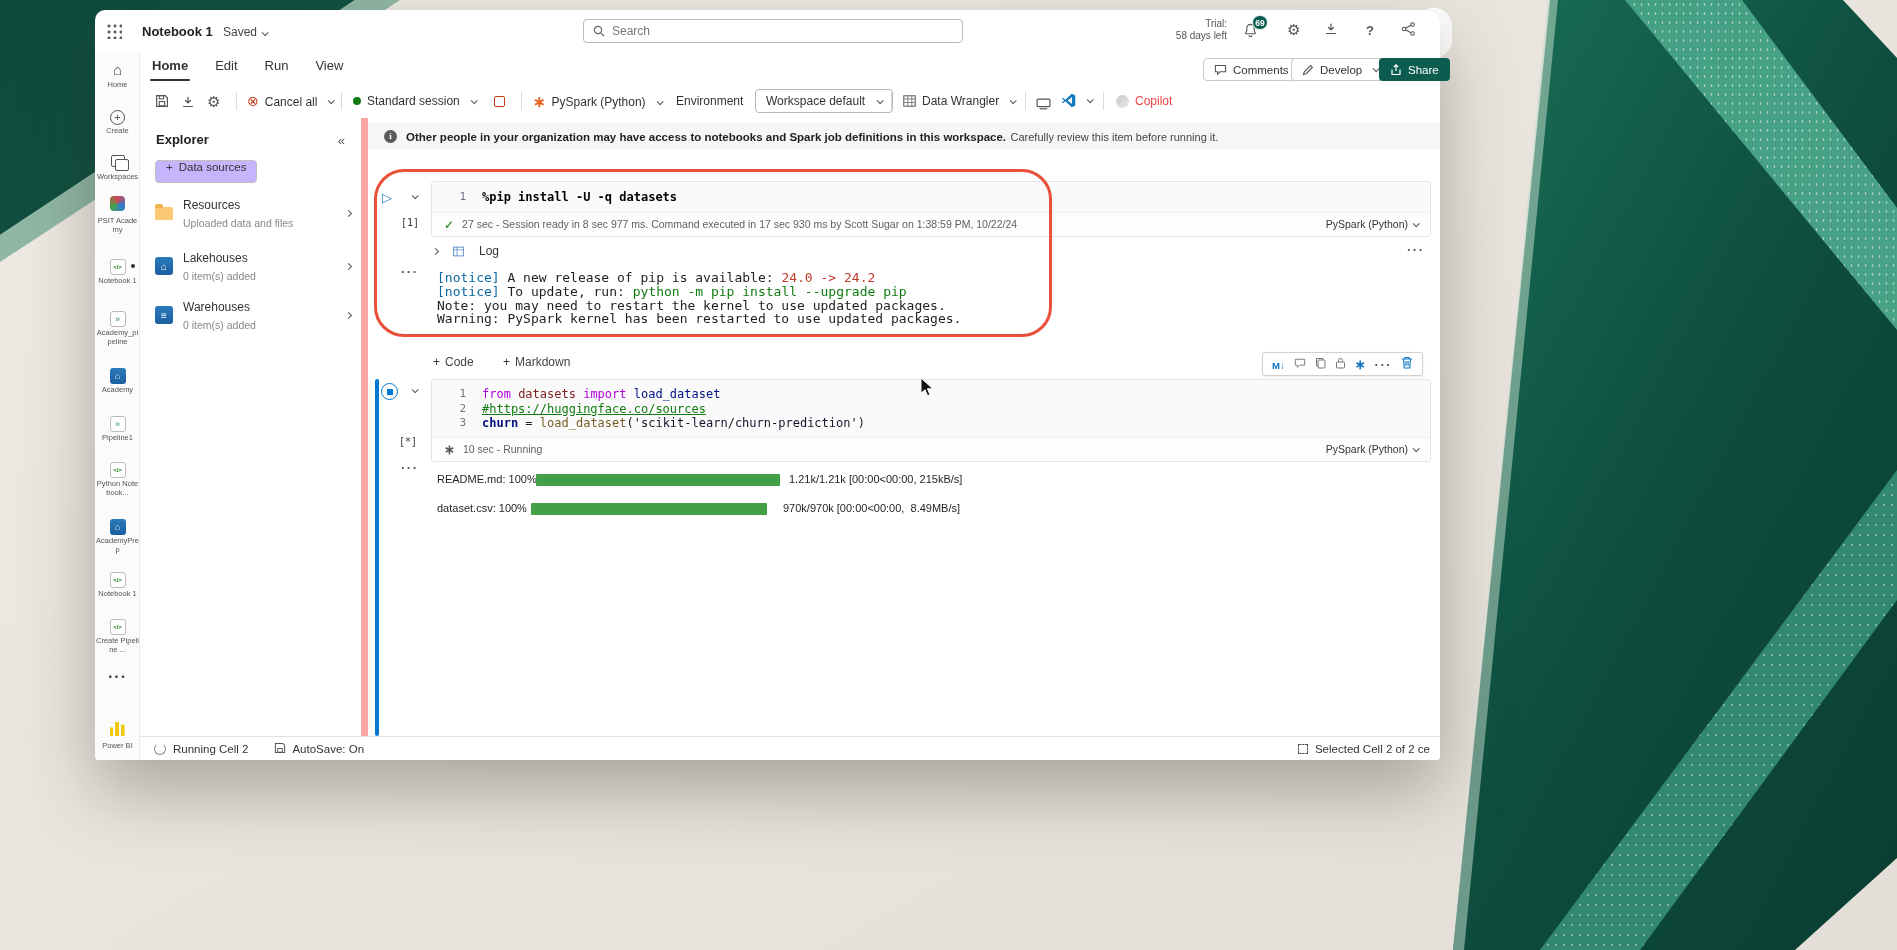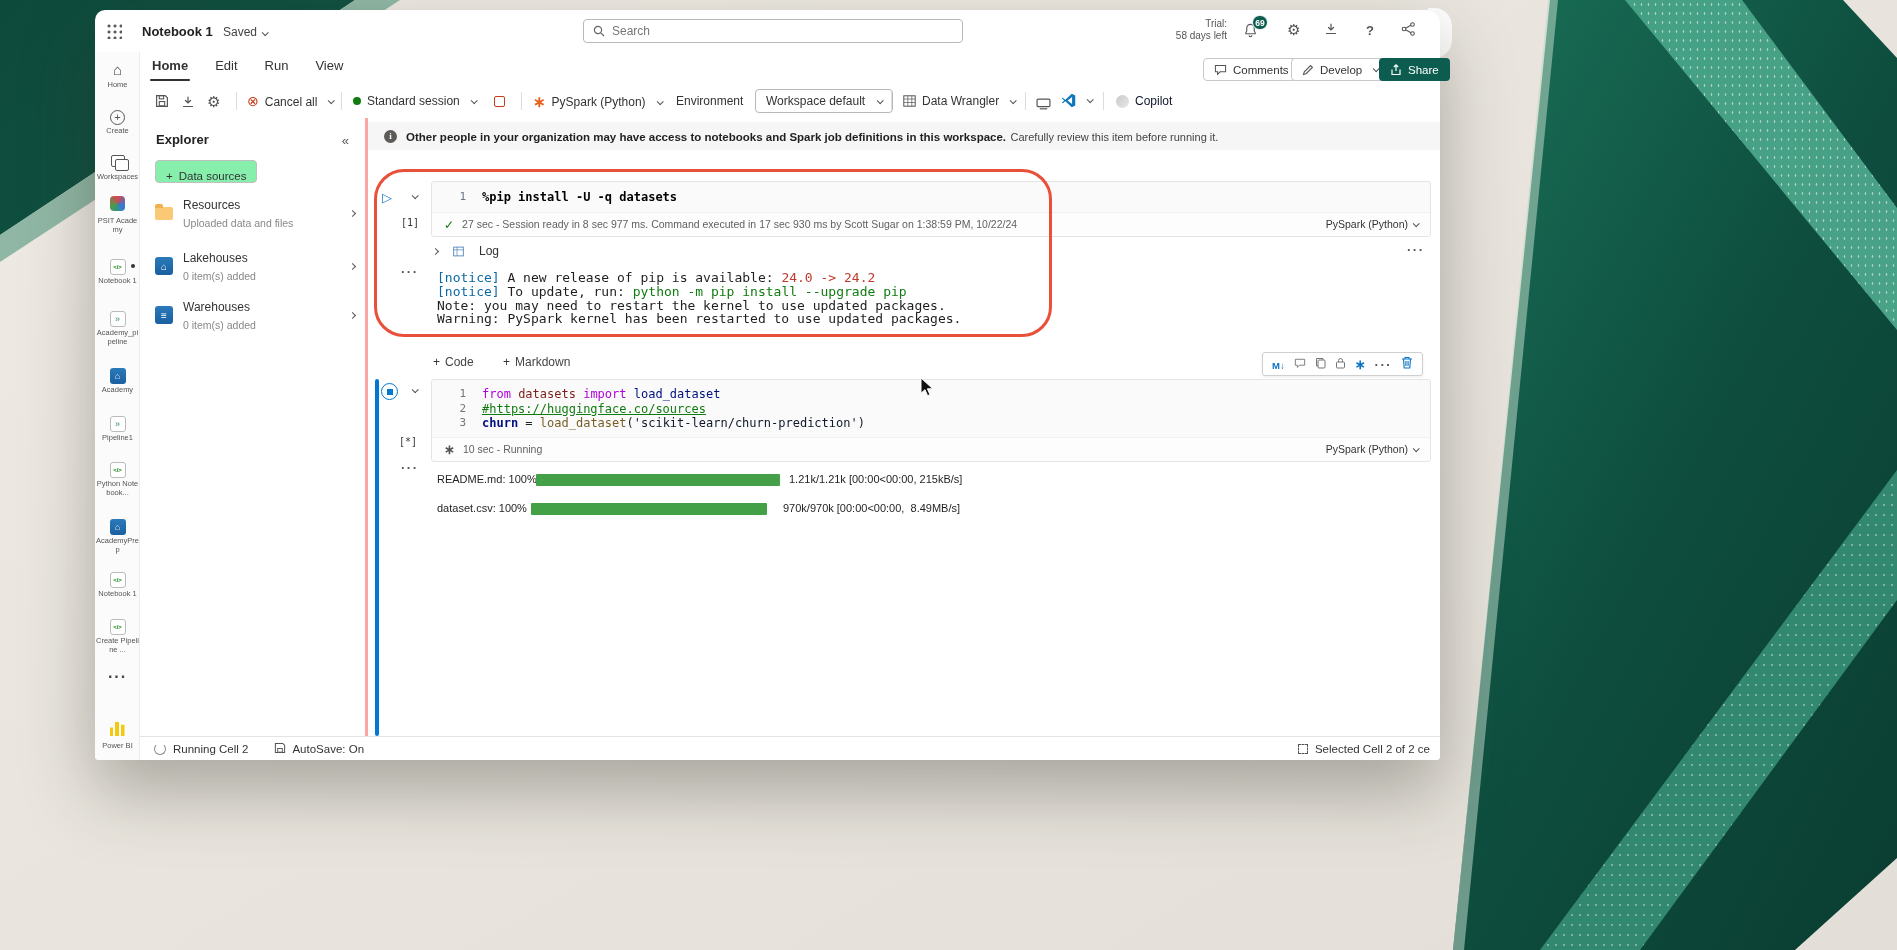--- a/index.html
+++ b/index.html
@@ -89,25 +89,25 @@
   .ric-pipe::before{content:"\00BB"}
   .ric-lake{width:16px !important;height:16px !important;border-radius:3px;background:linear-gradient(#2a7ab9,#1b5fa0);color:#fff;font-size:9px}
   .ric-lake::before{content:"\2302"}
   .ric-more::before{content:"\00B7\00B7\00B7";font-weight:bold;color:#444;letter-spacing:1px}
   .ric-pbi{width:15px !important;height:14px !important;background:
       linear-gradient(to right,#f2c811 0 3.5px,transparent 3.5px 5.5px,#f2c811 5.5px 9px,transparent 9px 11px,#f2c811 11px 14.5px);
       clip-path:polygon(0 40%,3.5px 40%,3.5px 0,9px 0,9px 20%,14.5px 20%,14.5px 100%,0 100%)}
   .rdot{position:absolute;width:4px;height:4px;border-radius:50%;background:#333}
 
   
-  .explorer{position:absolute;left:45px;top:108px;bottom:24px;width:228px;border-right:3px solid #fca5a5;background:#fff}
+  .explorer{position:absolute;left:45px;top:108px;bottom:24px;width:228px;border-right:7px solid #fca5a5;background:#fff}
   .exp-title{font-size:13px;font-weight:bold;color:#222}
   .laquo::before{content:"\00AB";font-size:13px;color:#555}
   .plus::before{content:"+";color:#333}
-  .ds-btn{display:inline-flex;align-items:flex-end;gap:6px;height:23px;padding:0 10px;border:1px solid #c0c0c0;border-radius:4px;font-size:11.5px;color:#333;background:#86efac}
+  .ds-btn{display:inline-flex;align-items:flex-start;gap:6px;height:23px;padding:0 10px;border:1px solid #c0c0c0;border-radius:4px;font-size:11.5px;color:#333;background:#c4b5fd}
   .exp-row{position:absolute;left:15px;right:10px;display:flex;align-items:center;gap:10px;cursor:default}
   .exp-name{font-size:12px;color:#333}
   .exp-sub{font-size:10.5px;color:#888;margin-top:1px}
   .folder{position:relative;width:18px;height:13px;background:#fbc975;border-radius:2px;flex:0 0 auto}
   .folder::before{content:"";position:absolute;left:0;top:-3px;width:8px;height:4px;background:#f0b14f;border-radius:2px 2px 0 0}
   .lh-ic{width:18px;height:18px;border-radius:3px;background:linear-gradient(#2a7ab9,#1b5fa0);color:#fff;display:flex;align-items:center;justify-content:center;font-size:10px;flex:0 0 auto}
   .lh-ic.home::before{content:"\2302"}
   .lh-ic.bars::before{content:"\2261"}
   .exp-chev{margin-left:auto}
   .annot{position:absolute;left:279px;top:159px;width:678px;height:168px;border:3.5px solid #e8503a;border-radius:30px;z-index:6;pointer-events:none}
@@ -292,21 +292,21 @@
     <span class="abs titem" style="left:966px;top:83px">
       <svg width="15" height="15" viewBox="0 0 16 16">
           <path fill="#1177bb" d="M11.5.8 4.6 7.1 1.9 5l-1.1.6 2.6 2.4-2.6 2.4 1.1.6 2.7-2.1 6.9 6.3 3.7-1.8V2.6zM11.8 4.2v7.6L7 8z"></path>
         </svg>
       <span class="chev"></span>
     </span>
     <span class="divider" style="left:1008px"></span>
 
     <span class="abs titem" style="left:1021px;top:84px;color:#999">
       <span class="copi"></span>
-      <span style="color:#0f172a">Copilot</span>
+      <span style="color:#ef4444">Copilot</span>
     </span>
 
     <div class="banner">
       <span class="info-i"></span>
       <span style="white-space:nowrap;overflow:hidden"><b>Other people in your organization may have access to notebooks and Spark job definitions in this workspace.</b>
       <i>Carefully review this item before running it.</i></span>
     </div>
 
     <div class="rail">
       <div class="ritem" style="top:8px"><span class="ric ric-home"></span><span class="rlabel">Home</span></div>

